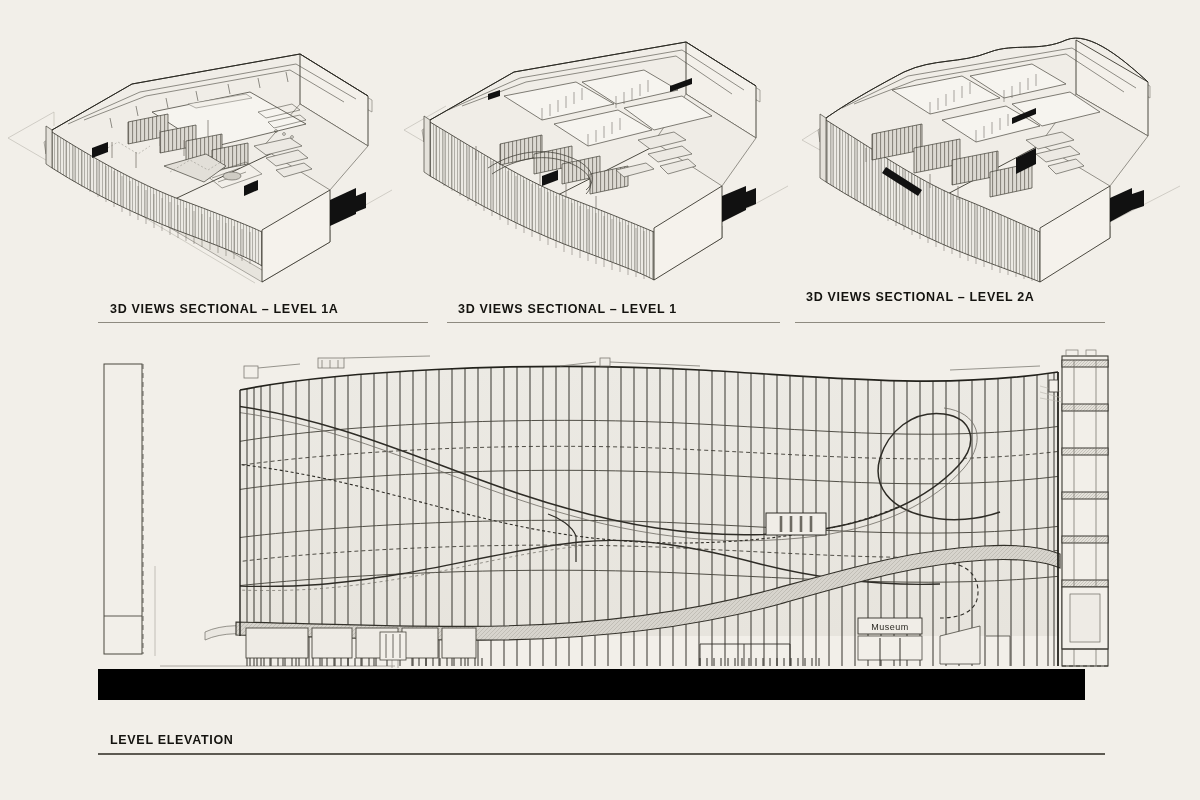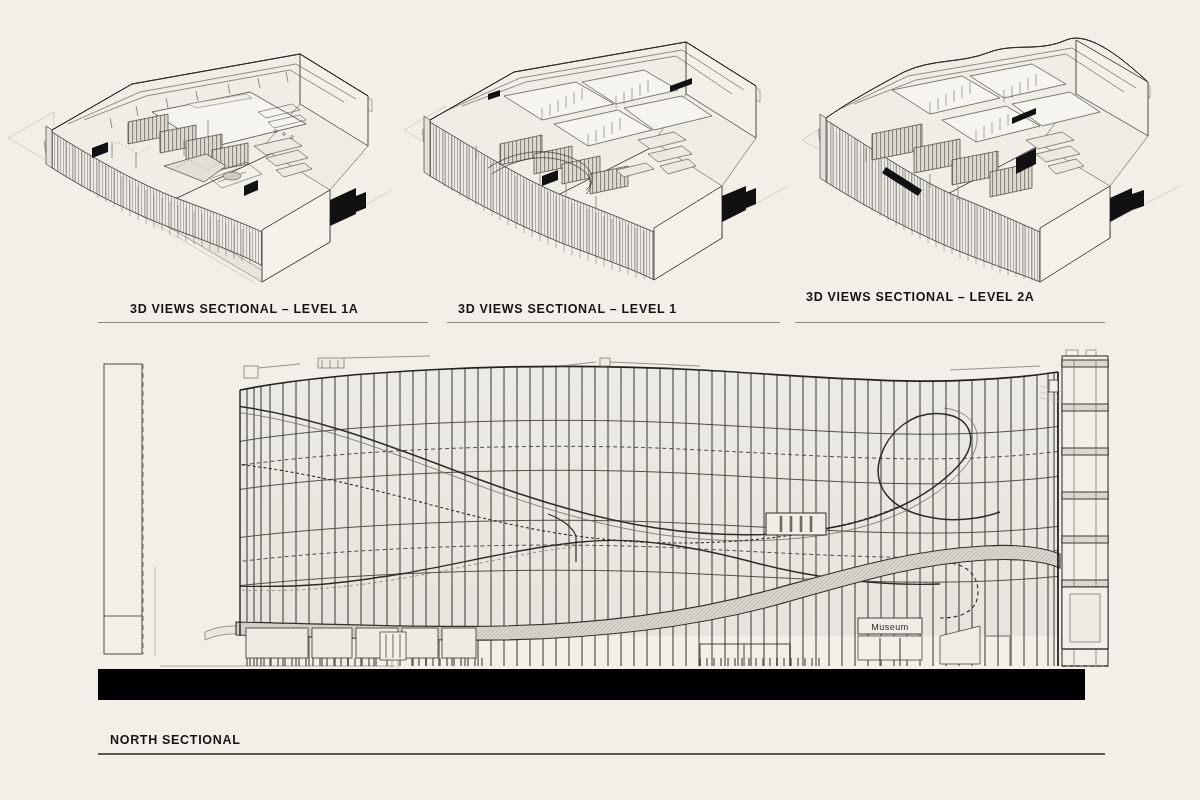--- a/index.html
+++ b/index.html
@@ -442,21 +442,21 @@
           <line x1="66" y1="148" x2="66" y2="162"></line>
             <line x1="130" y1="174" x2="130" y2="188"></line>
           <line x1="158" y1="186" x2="158" y2="200"></line>
         </g>
 
         <path d="M26,118 C46,104 70,90 104,72 C134,58 160,64 190,52 C214,43 240,52 266,40 C290,30 326,62 348,82" fill="none" stroke="#2b2a24" stroke-width="1"></path>
       </svg>
     </div>
   </div>
 
-  <div class="caption" style="left:110px;top:302px;margin-left:20px;">3D VIEWS SECTIONAL – LEVEL 1A</div>
+  <div class="caption" style="left:110px;top:302px;">3D VIEWS SECTIONAL – LEVEL 1A</div>
   <div class="cap-rule" style="left:98px;top:322px;width:330px;"></div>
 
   <div class="caption" style="left:458px;top:302px;">3D VIEWS SECTIONAL – LEVEL 1</div>
   <div class="cap-rule" style="left:447px;top:322px;width:333px;"></div>
 
   <div class="caption" style="left:806px;top:290px;">3D VIEWS SECTIONAL – LEVEL 2A</div>
   <div class="cap-rule" style="left:795px;top:322px;width:310px;"></div>
 
   <div class="elev-wrap">
     <svg viewBox="0 0 1200 370">
@@ -759,16 +759,16 @@
         <g stroke="#b6b2aa" stroke-width="0.6" fill="none">
           <path d="M1040,50 L1062,56"></path>
             <path d="M1040,56 L1062,62"></path>
             <path d="M1040,62 L1062,66"></path>
         </g>
         <rect x="1049" y="44" width="9" height="12" fill="#f2efe9" stroke="#3b3932" stroke-width="0.8"></rect>
       </g>
     </svg>
   </div>
 
-  <div class="caption" style="left:110px;top:733px;">NORTH SECTIONAL</div>
+  <div class="caption" style="left:110px;top:733px;">LEVEL ELEVATION</div>
   <div class="cap-rule thick" style="left:98px;top:753px;width:1007px;"></div>
 
 </div>
 
 </body></html>

